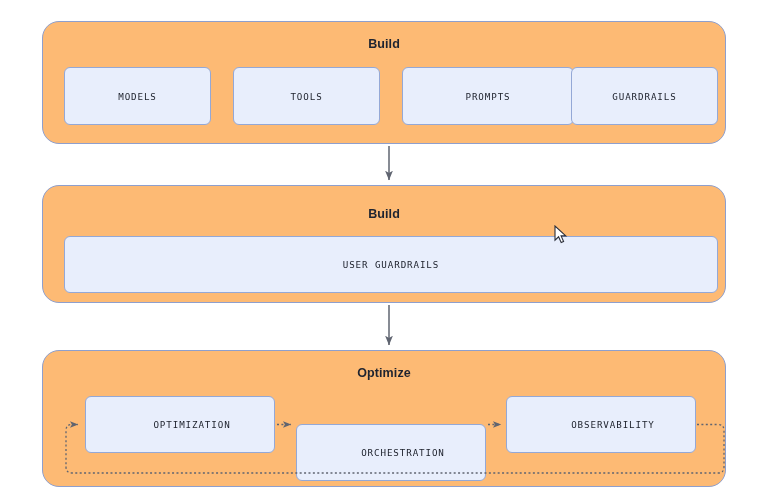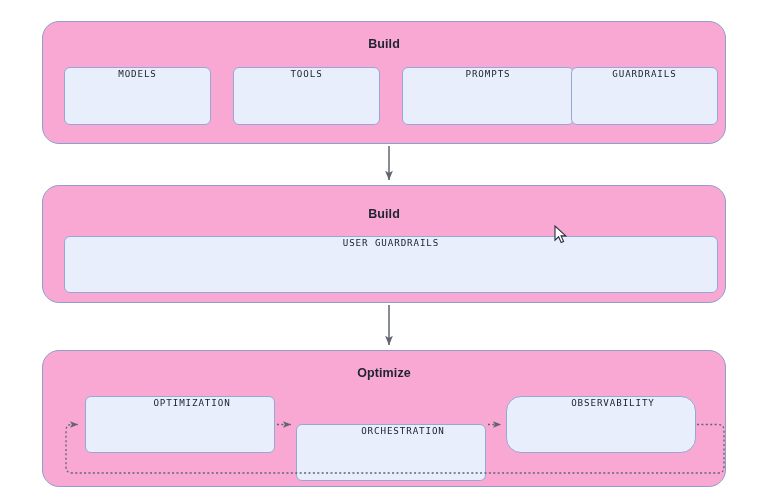--- a/index.html
+++ b/index.html
@@ -21,21 +21,21 @@
     top: 0;
     width: 768px;
     height: 498px;
   }
 
   .panel {
     position: absolute;
     box-sizing: border-box;
     border: 1.6px solid #8e9fcd;
     border-radius: 17px;
-    background: #f9a8d4;
+    background: #fdba74;
   }
 
   .panel-title {
     position: absolute;
     left: 0;
     right: 0;
     text-align: center;
     font-size: 12.5px;
     font-weight: bold;
     color: #1f2430;
@@ -43,21 +43,21 @@
     line-height: 16px;
   }
 
   .node {
     position: absolute;
     box-sizing: border-box;
     background: #e8eefc;
     border: 1.4px solid #94a8d6;
     border-radius: 6px;
     display: flex;
-    align-items: flex-start;
+    align-items: center;
     justify-content: center;
   }
 
   .node-label {
     font-family: "DejaVu Sans Mono", "Liberation Mono", monospace;
     font-size: 9.2px;
     color: #1b1f2a;
     letter-spacing: 0.9px;
     text-align: center;
     white-space: nowrap;
@@ -79,21 +79,21 @@
   #node-prompts    { left: 402px; width: 172px; }
   #node-guardrails { left: 571px; width: 147px; }
 
   
   #node-user-interface { left: 64px; top: 236px; width: 654px; height: 57px; }
 
   
   .opt-node { top: 396px; height: 57px; padding-left: 24px; }
   #node-optimization  { left: 85px;  width: 190px; }
   #node-orchestration { left: 296px; width: 190px; margin-top: 28px; }
-  #node-observability { left: 506px; width: 190px; border-radius: 15px; }
+  #node-observability { left: 506px; width: 190px; }
 
   svg.overlay {
     position: absolute;
     left: 0;
     top: 0;
     width: 768px;
     height: 498px;
     pointer-events: none;
   }
 

